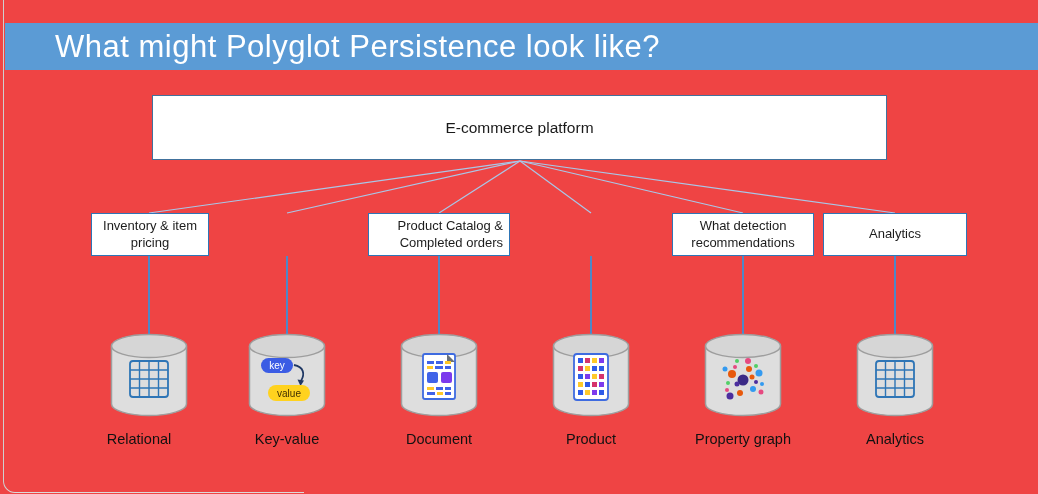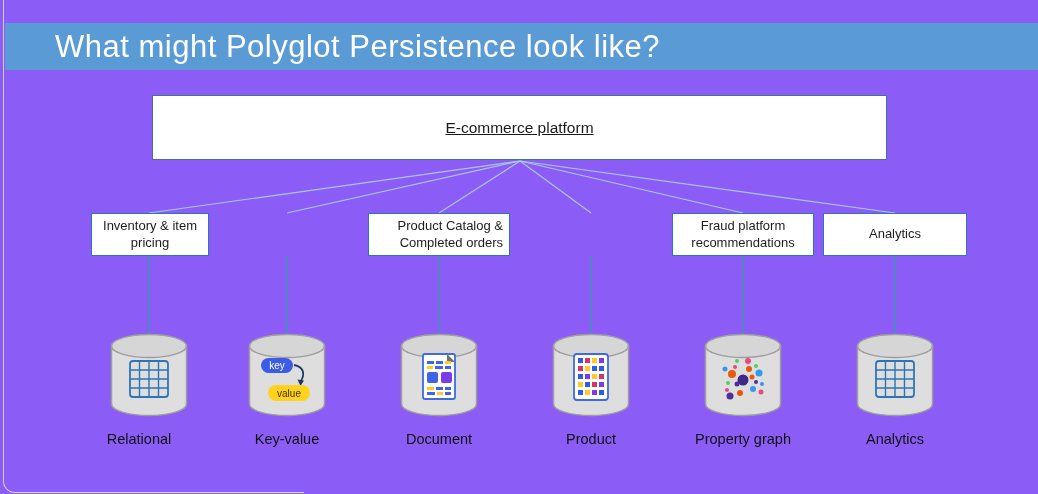--- a/index.html
+++ b/index.html
@@ -1,26 +1,26 @@
 <!DOCTYPE html>
 <html><head>
 <meta charset="utf-8">
 <style>
   html,body{margin:0;padding:0;background:#fff;}
-  .slide{position:relative;width:1038px;height:494px;background:#8b5cf6;overflow:hidden;
+  .slide{position:relative;width:1038px;height:494px;background:#ef4444;overflow:hidden;
          font-family:"Liberation Sans",sans-serif;}
   .frame{position:absolute;left:3px;top:0;width:300px;height:492px;
          border-left:1px solid #CFCFCF;border-bottom:1px solid #DADADA;
          border-bottom-left-radius:12px;pointer-events:none;}
   .banner{position:absolute;left:5px;top:23px;width:1033px;height:47px;background:#5B9BD5;
           display:flex;align-items:center;padding-left:50px;box-sizing:border-box;}
   .banner h1{margin:0;font-size:31px;font-weight:300;color:#ffffff;letter-spacing:.5px;}
   .rootbox{position:absolute;left:152px;top:95px;width:735px;height:65px;background:#fff;
            border:1.2px solid #41719C;box-sizing:border-box;display:flex;align-items:center;
-           justify-content:center;font-size:15.5px;color:#1a1a1a;text-decoration:underline;}
+           justify-content:center;font-size:15.5px;color:#1a1a1a;}
   .connectors{position:absolute;left:0;top:0;pointer-events:none;}
   .bbox{position:absolute;top:213px;height:43px;background:#fff;border:1.8px solid #2E75B6;
         box-sizing:border-box;display:flex;align-items:center;justify-content:center;
         text-align:center;font-size:13px;line-height:1.28;color:#1c1c1c;padding:2px 6px;}
   .cyl{position:absolute;top:333px;width:78px;height:86px;}
   .dbl{position:absolute;top:431px;width:150px;text-align:center;font-size:14.5px;color:#111;}
   .gstroke{stroke:#2E75B6;fill:none;}
   svg text{font-family:"Liberation Sans",sans-serif;}
 </style>
 </head>
@@ -57,21 +57,21 @@
     </g>
   </svg>
 
   <div class="bbox" style="left:91px;width:118px;">
       <span>Inventory &amp; item pricing</span>
     </div>
   <div class="bbox" style="left:368px;width:142px;text-align:right;">
       <span>Product Catalog &amp; Completed orders</span>
     </div>
   <div class="bbox" style="left:672px;width:142px;">
-      <span>Fraud platform recommendations</span>
+      <span>What detection recommendations</span>
     </div>
   <div class="bbox" style="left:823px;width:144px;">
       <span>Analytics</span>
     </div>
 
   <svg class="cyl" style="left:110px;" viewBox="0 0 78 86">
     <path d="M1.5,13 L1.5,71 A37.5,11.5 0 0 0 76.5,71 L76.5,13" fill="#DEDEDE" stroke="#9E9E9E" stroke-width="1.5"></path>
     <ellipse cx="39" cy="13" rx="37.5" ry="11.5" fill="#D6D6D6" stroke="#9E9E9E" stroke-width="1.5"></ellipse>
     <g>
       <rect x="20" y="28" width="38" height="36" rx="3" class="gstroke" stroke-width="1.8"></rect>

